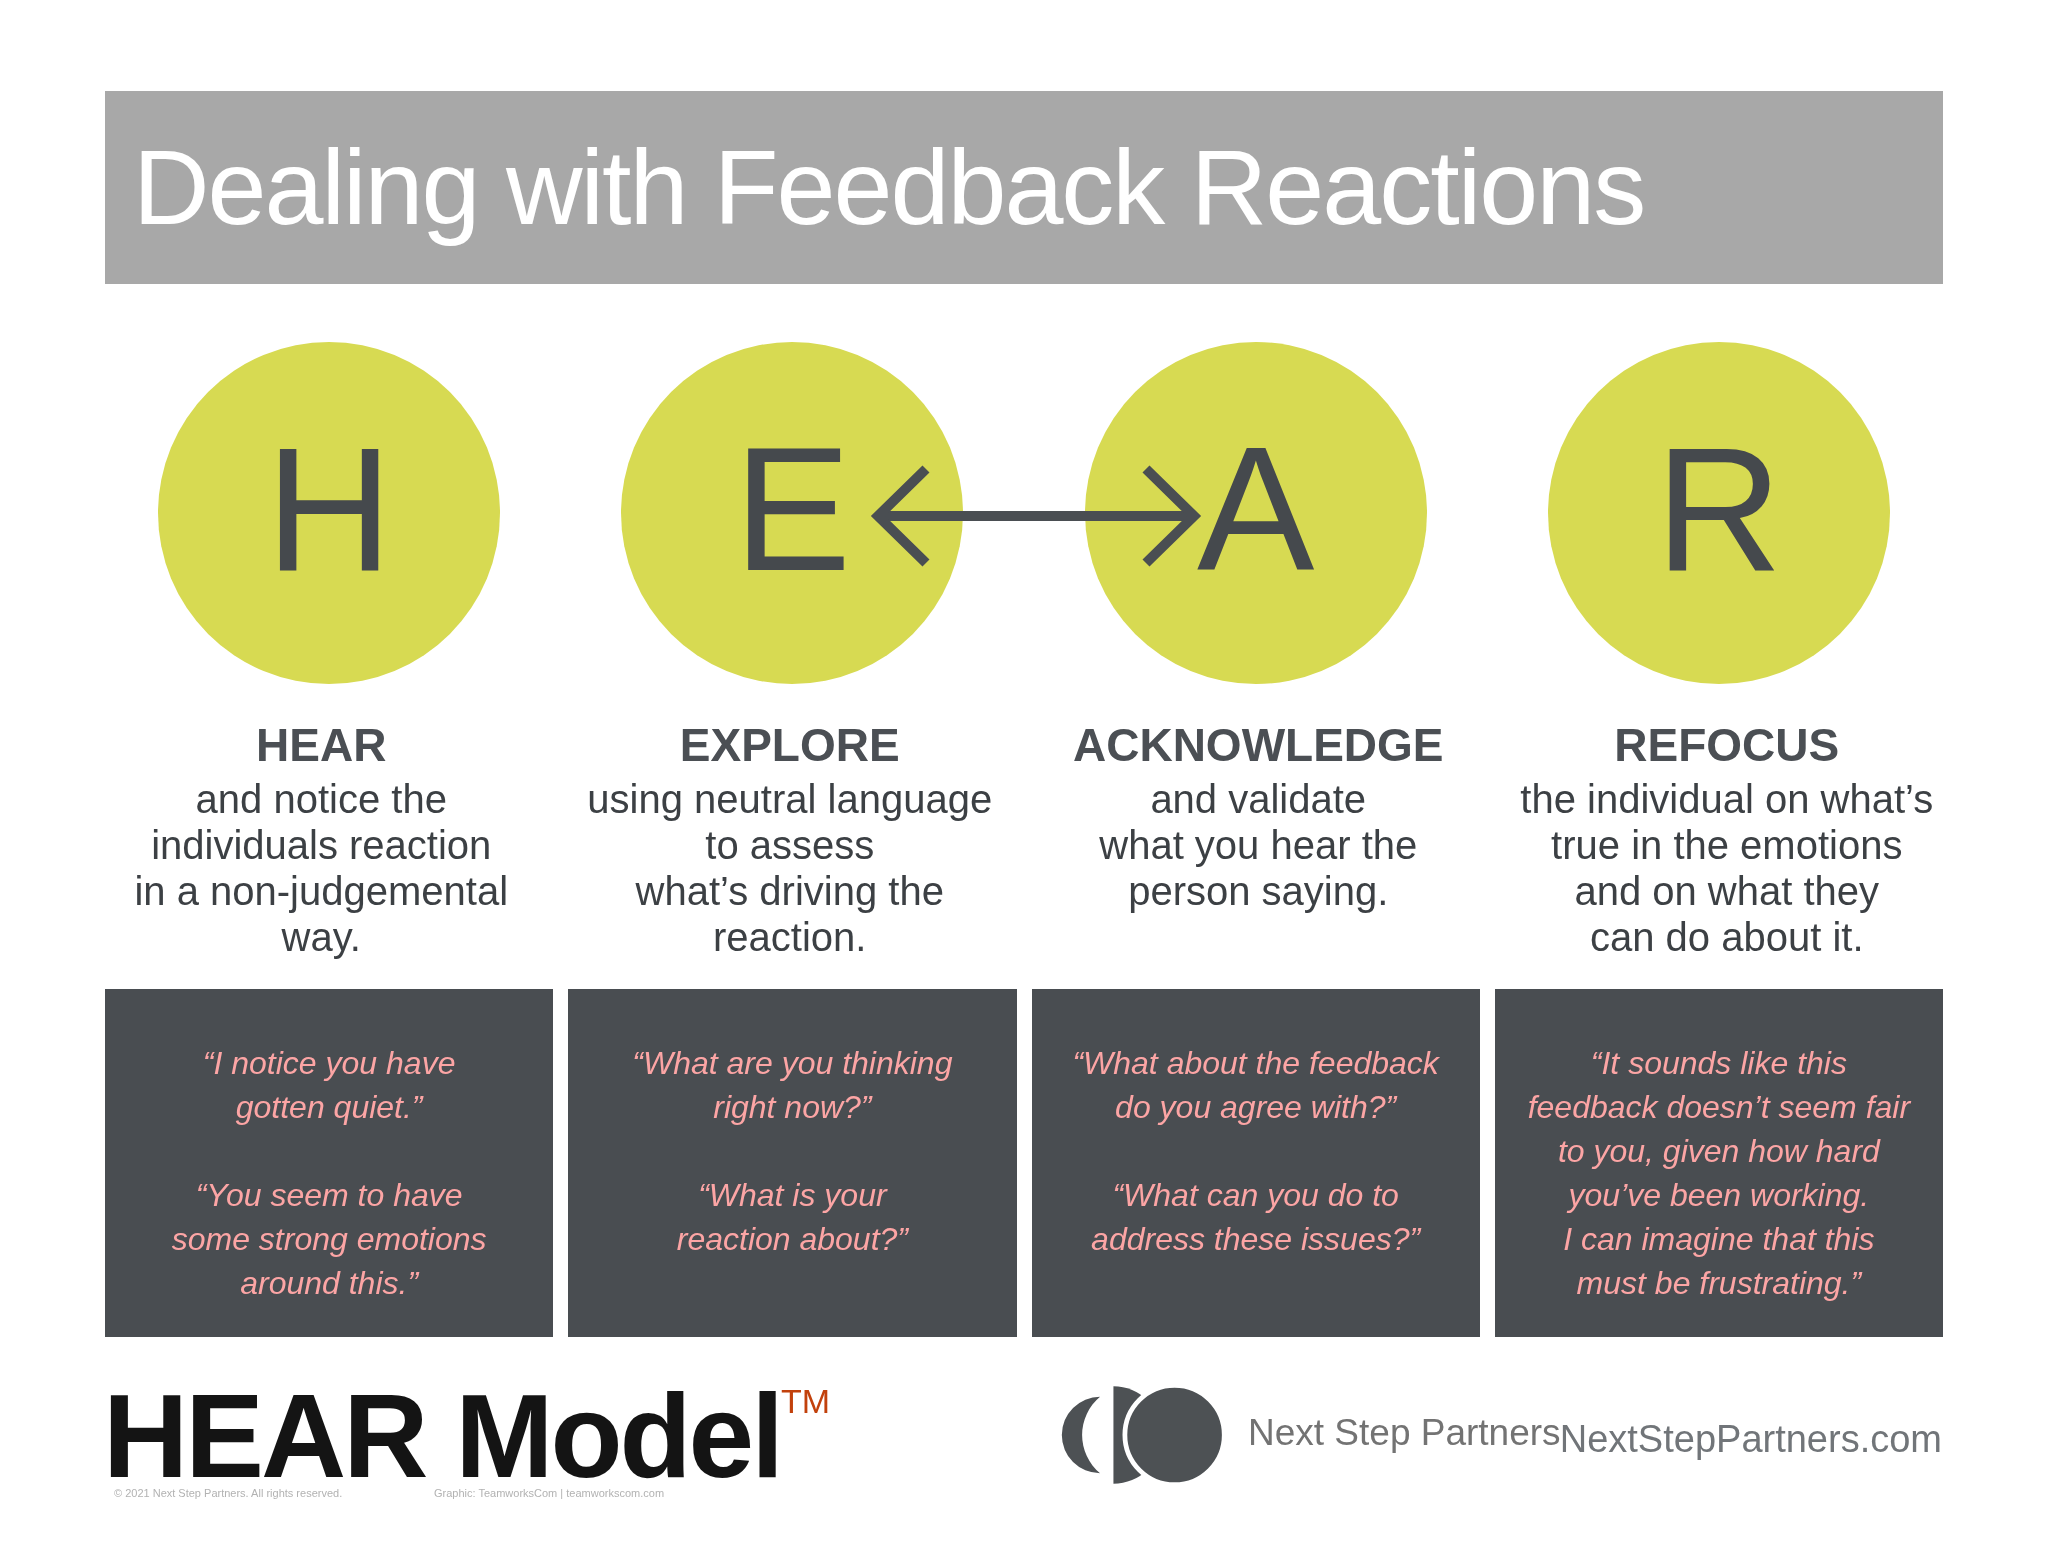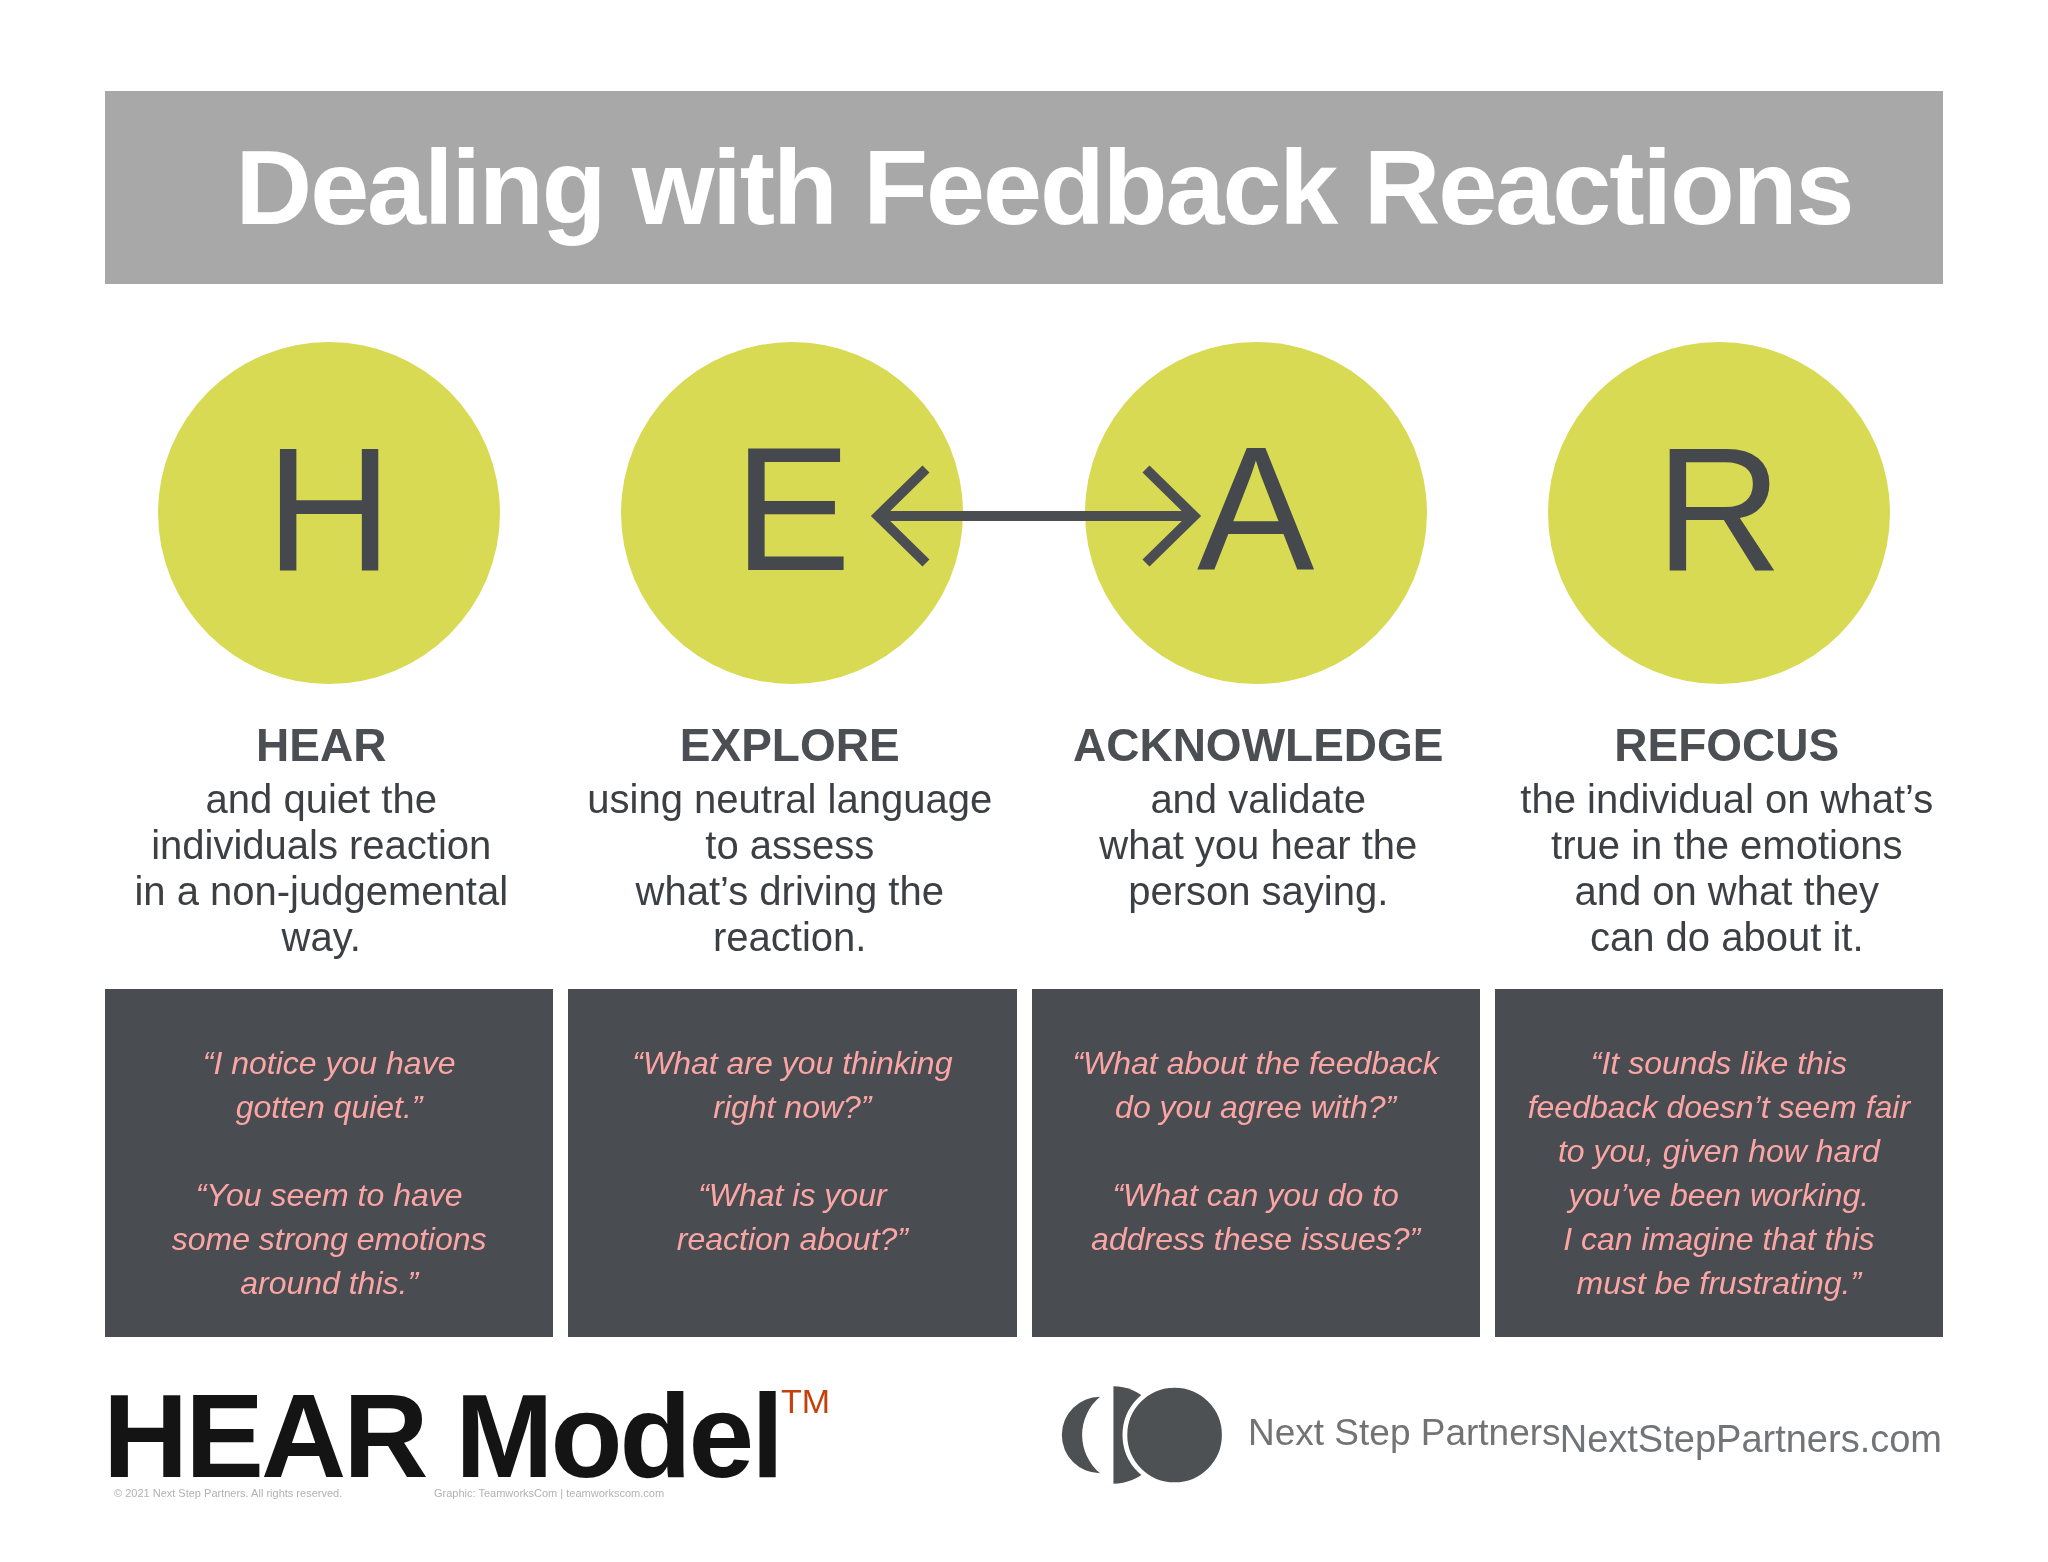--- a/index.html
+++ b/index.html
@@ -14,27 +14,26 @@
   }
   
   .title-bar {
     position: absolute;
     left: 105px; top: 91px;
     width: 1838px; height: 193px;
     background: #a8a8a8;
   }
   .title-bar h1 {
     font-size: 106px;
-    font-weight: 700;
+    font-weight: 400;
     letter-spacing: -2px;
     color: #ffffff;
     line-height: 193px;
-    padding-left: 40px;
-    white-space: nowrap;
-    text-align: center;
+    padding-left: 28px;
+    white-space: nowrap;
   }
   
   .grid-row {
     position: absolute;
     left: 105px;
     width: 1838px;
     display: grid;
     grid-template-columns: repeat(4, 1fr);
     column-gap: 15px;
   }
@@ -170,21 +169,21 @@
 
   <svg class="arrow-svg" viewBox="0 0 340 120">
     <line x1="14" y1="60" x2="326" y2="60" stroke="#4a4e52" stroke-width="10"></line>
     <polyline points="60,13 12,60 60,107" fill="none" stroke="#4a4e52" stroke-width="10"></polyline>
     <polyline points="280,13 328,60 280,107" fill="none" stroke="#4a4e52" stroke-width="10"></polyline>
   </svg>
 
   <div class="grid-row desc-row">
     <div class="desc-cell">
       <div class="step-heading">HEAR</div>
-      <div class="step-description">and quiet the
+      <div class="step-description">and notice the
 individuals reaction
 in a non-judgemental
 way.</div>
     </div>
     <div class="desc-cell">
       <div class="step-heading">EXPLORE</div>
       <div class="step-description">using neutral language
 to assess
 what’s driving the
 reaction.</div>

